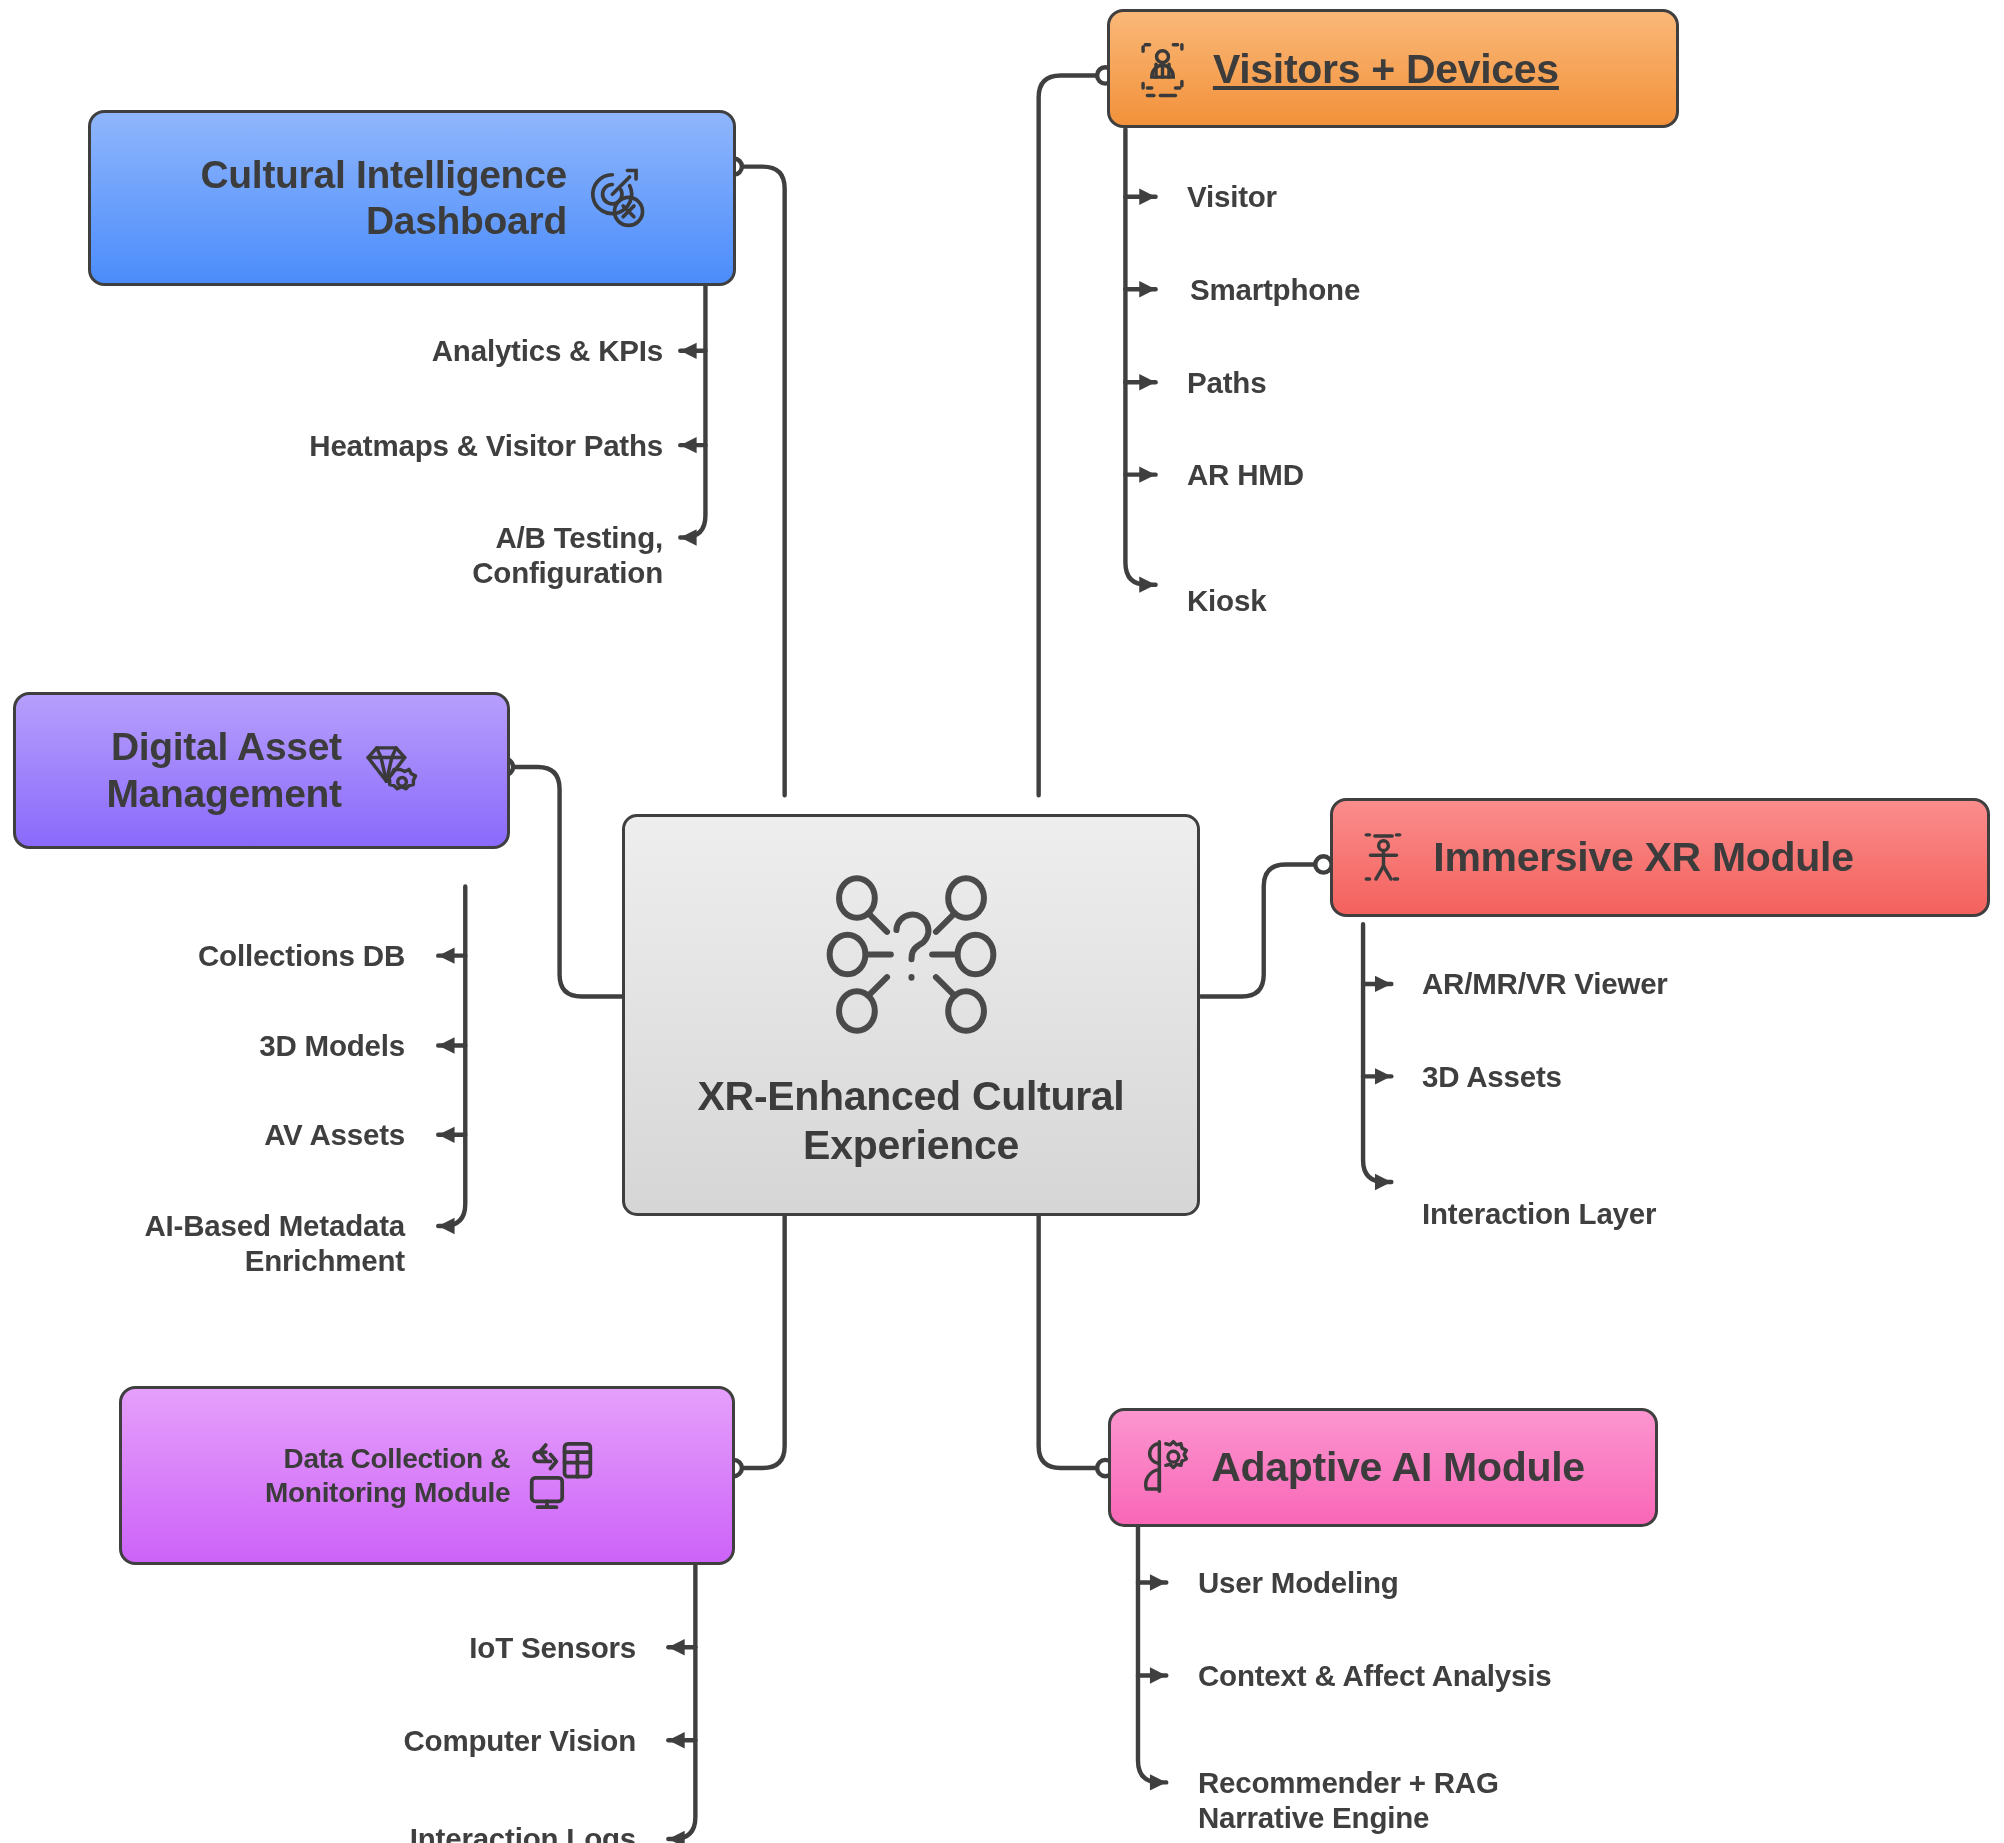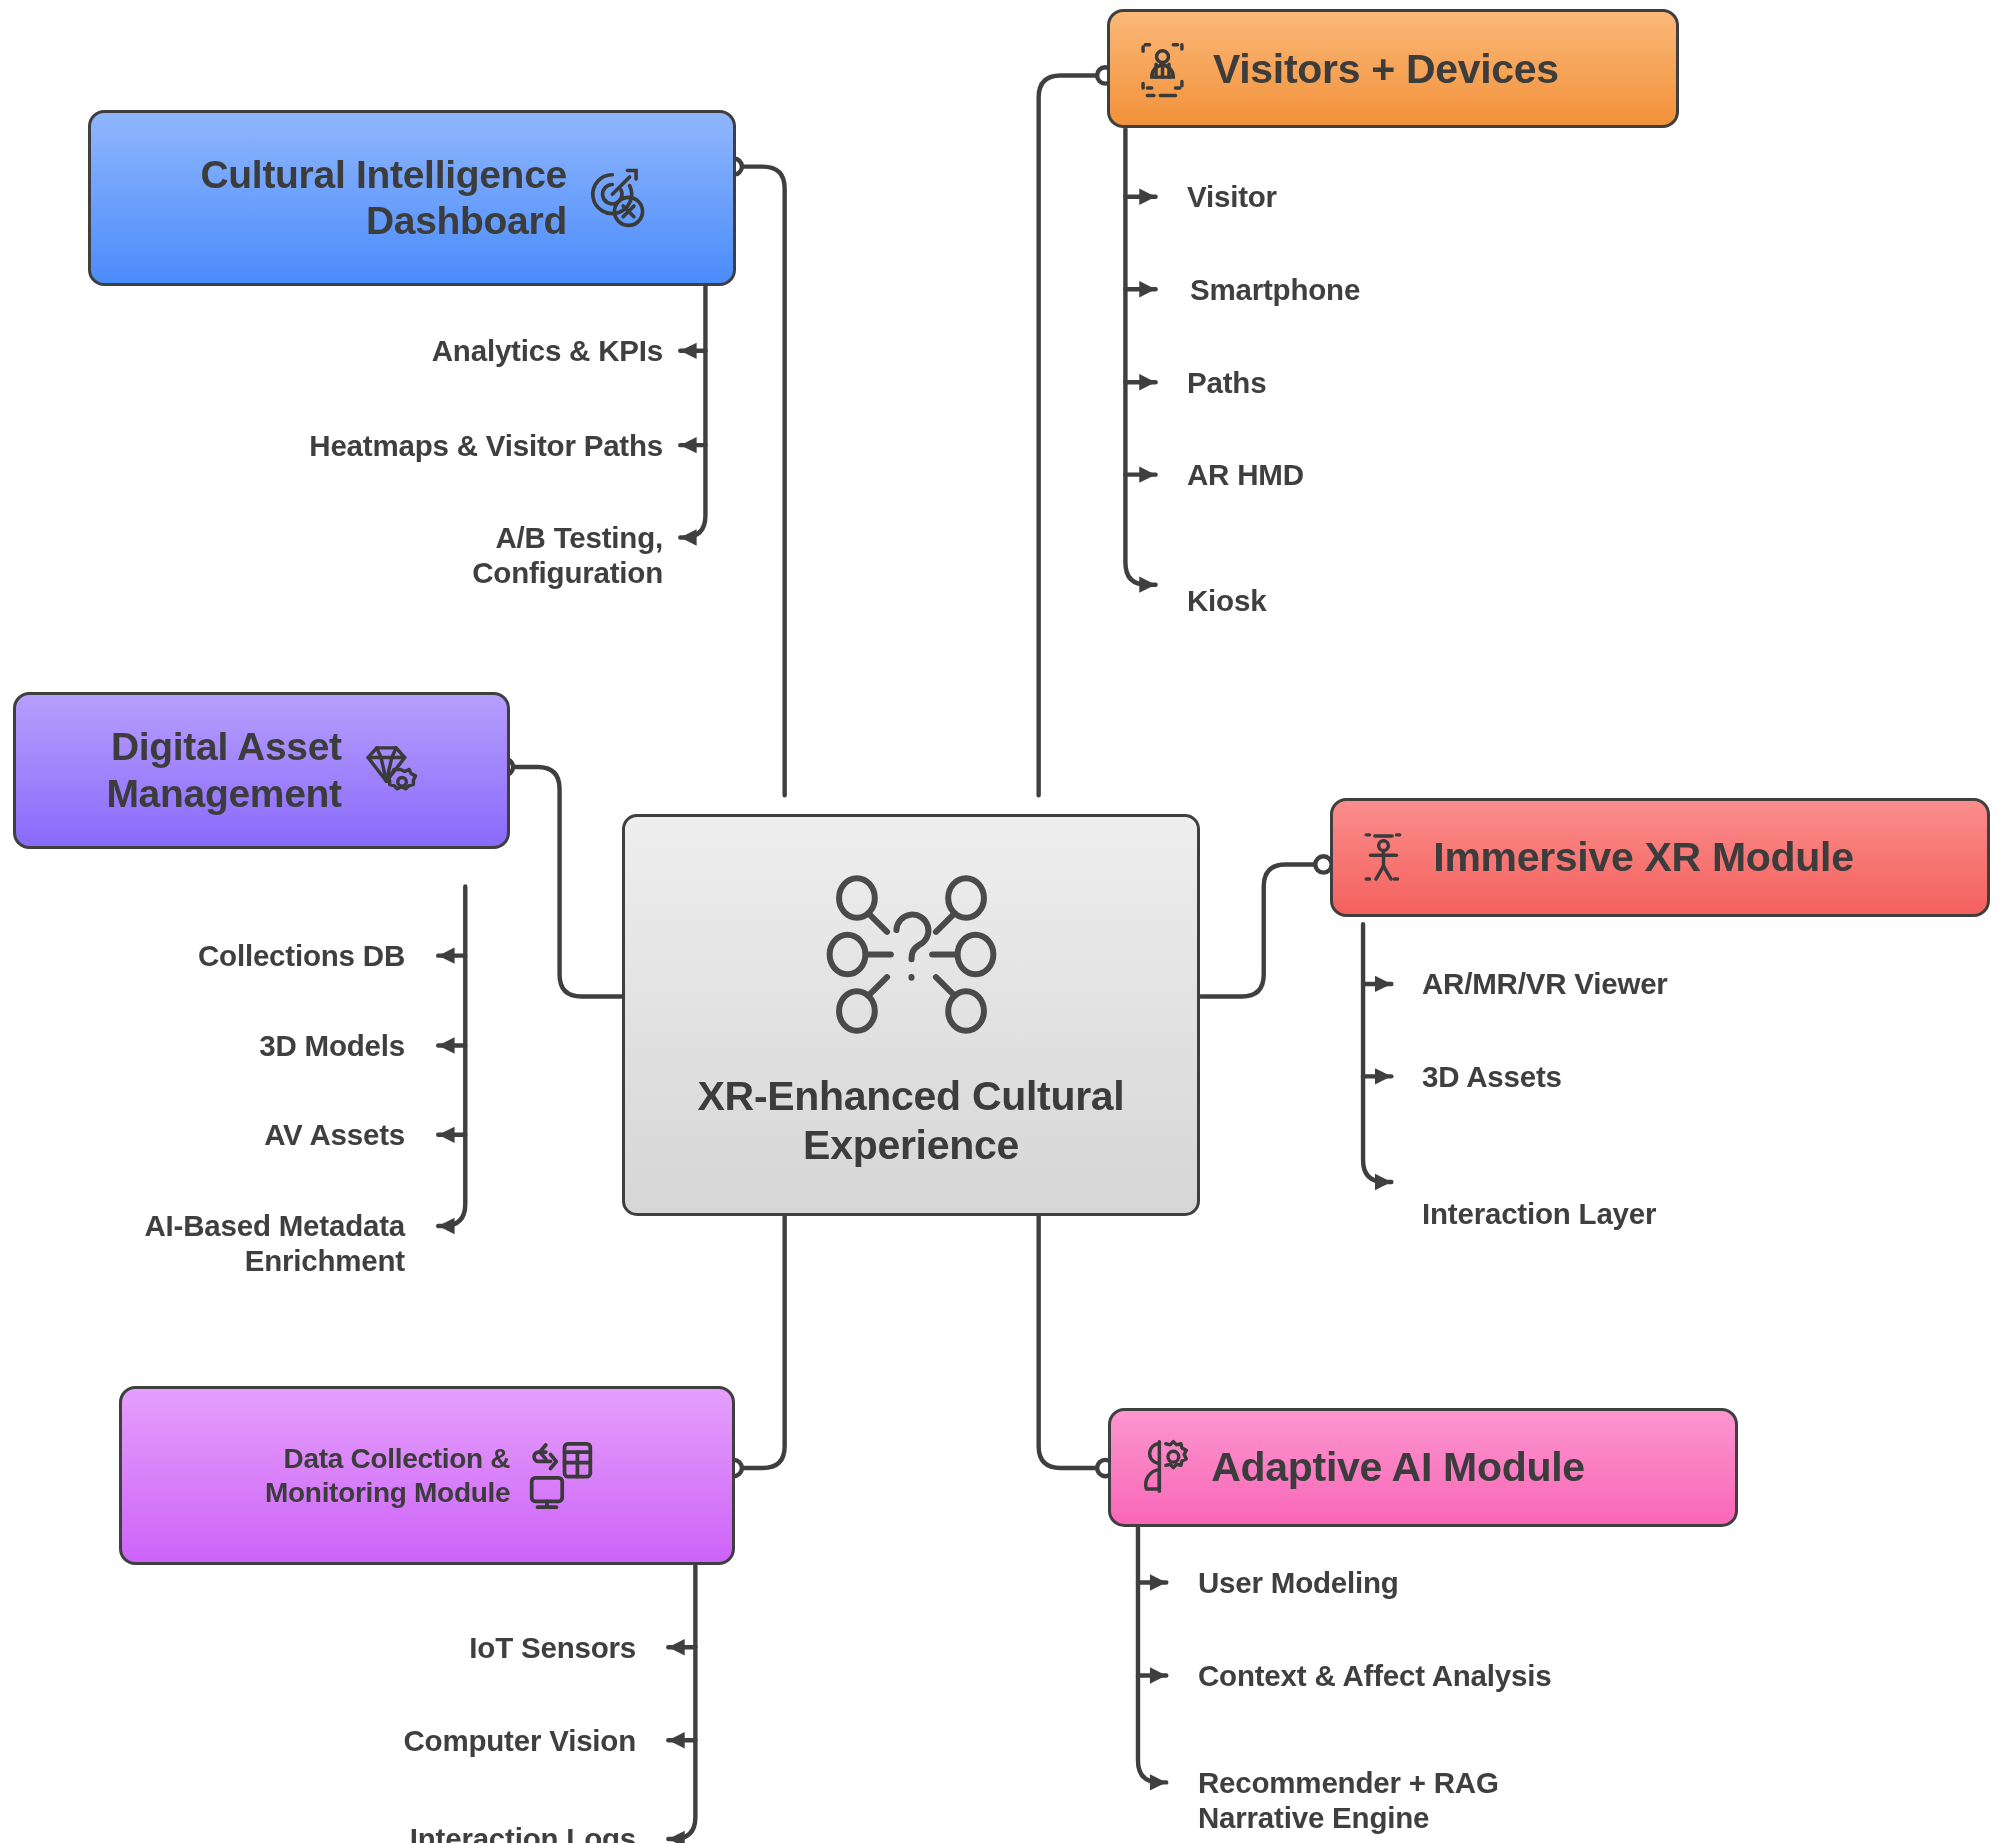--- a/index.html
+++ b/index.html
@@ -95,21 +95,21 @@
     line-height: 1.2;
     white-space: pre-line;
     z-index: 4;
     letter-spacing: -0.2px;
   }
   .leaf.r { text-align: right; }
   .leaf.l { text-align: left; }
 
   
   .c-blue    { background: linear-gradient(180deg, #8fb6fc 0%, #4b8cfb 100%); }
-  .c-orange  { background: linear-gradient(180deg, #fab878 0%, #f2913a 100%); }
+  .c-orange  { background: linear-gradient(180deg, #fab878 0%, #f2913a 100%); text-decoration: underline; }
   .c-purple  { background: linear-gradient(180deg, #b69efc 0%, #8a6afb 100%); }
   .c-red     { background: linear-gradient(180deg, #fa8d8c 0%, #f4615d 100%); }
   .c-magenta { background: linear-gradient(180deg, #e59ffb 0%, #cd63f8 100%); }
   .c-pink    { background: linear-gradient(180deg, #fb95cf 0%, #f967b7 100%); }
 </style>
 </head>
 <body>
 
 <div id="root">
 
@@ -301,21 +301,21 @@
         <line x1="38" y1="12" x2="60" y2="12"></line>
         <line x1="38" y1="21" x2="60" y2="21"></line>
         <line x1="49" y1="12" x2="49" y2="33"></line>
         <rect x="10" y="34" width="26" height="20" rx="3"></rect>
         <line x1="23" y1="54" x2="23" y2="59"></line>
         <line x1="15" y1="59" x2="31" y2="59"></line>
       </g>
     </svg>
   </div>
 
-  <div class="node il c-pink" style="left:1108px; top:1408px; width:630px; height:119px; font-size:41px; padding:0 25px 0 16.3px; gap:15px;">
+  <div class="node il c-pink" style="left:1108px; top:1408px; width:550px; height:119px; font-size:41px; padding:0 25px 0 16.3px; gap:15px;">
     <svg class="nicon" width="69" height="69" viewBox="0 0 64 64">
       <g fill="none" stroke="#3a3a3a" stroke-width="3.2" stroke-linecap="round" stroke-linejoin="round">
         <path d="M30,10 a9,9 0 0 0 0,18"></path>
         <path d="M30,34 a14,14 0 0 0 -12,18 l12,0 z"></path>
         <line x1="30" y1="8" x2="30" y2="54"></line>
         <path d="M36,10 l4,1 l3,-3 l3,3 l4,-1 l1,4 l4,2 l-2,4 l2,4 l-4,2 l-1,4 l-4,-1 l-3,3 l-3,-3 l-4,1"></path>
         <circle cx="43" cy="22" r="5"></circle>
       </g>
     </svg>
     <span class="label">Adaptive AI Module</span>

